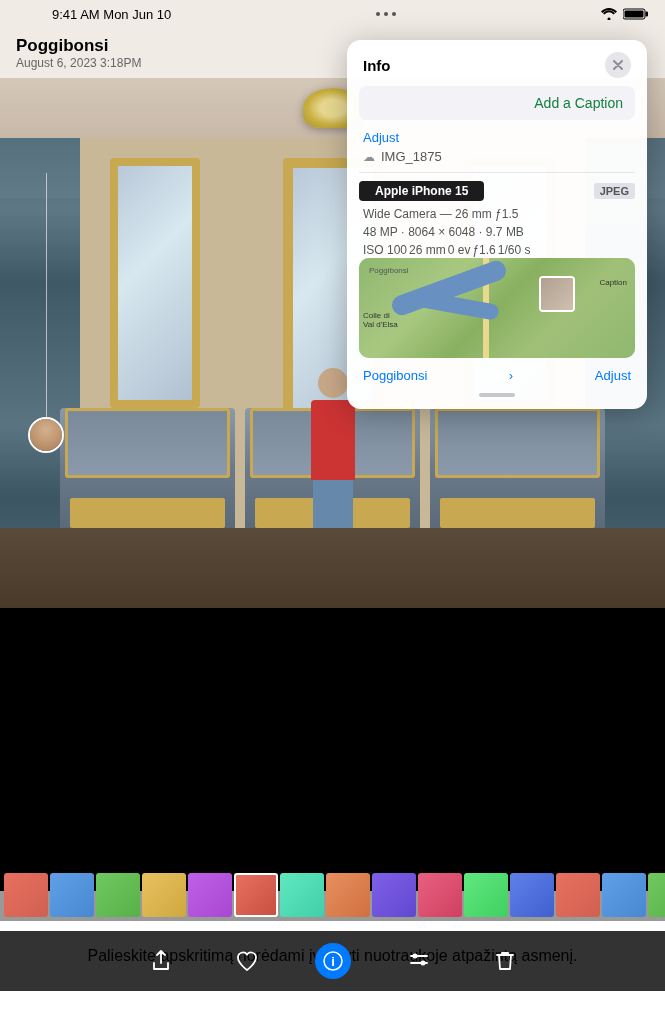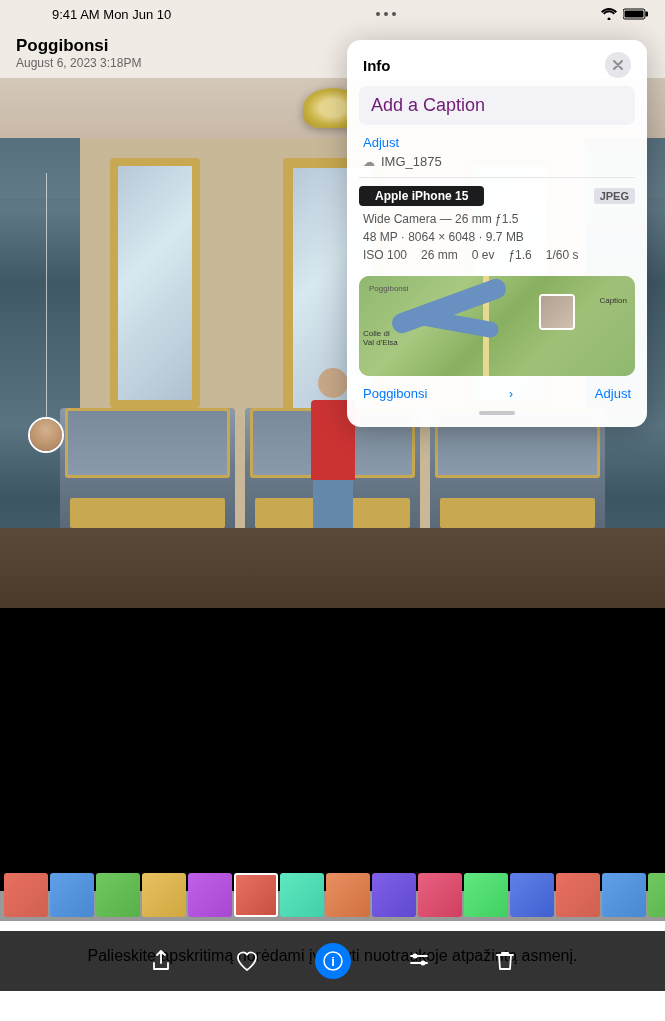--- a/index.html
+++ b/index.html
@@ -297,22 +297,23 @@
       cursor: pointer;
     }
     .info-close-btn svg {
       fill: #8e8e93;
     }
     .caption-input {
       margin: 0 12px 10px;
       background: #f2f2f7;
       border-radius: 8px;
       padding: 9px 12px;
-      font-size: 18px;
-      color: #701a75;
+      font-size: 14px;
+      color: #15803d;
+      text-align: right;
     }
     .info-datetime-row {
       display: flex;
       align-items: center;
       justify-content: space-between;
       padding: 0 16px 4px;
     }
     .info-datetime {
       font-size: 13px;
       color: #000;
@@ -362,25 +363,25 @@
       font-weight: 600;
       padding: 2px 6px;
       border-radius: 3px;
     }
     .camera-spec-row {
       padding: 2px 16px;
       font-size: 12px;
       color: #555;
     }
     .camera-spec-row2 {
-      padding: 2px 16px 14px;
+      padding: 2px 16px 1px;
       font-size: 12px;
       color: #555;
       display: flex;
-      gap: 14px;
+      gap: 2px;
     }
     
     .info-map {
       margin: 0 12px 6px;
       height: 100px;
       border-radius: 10px;
       overflow: hidden;
       position: relative;
       background: #a8c880;
     }

